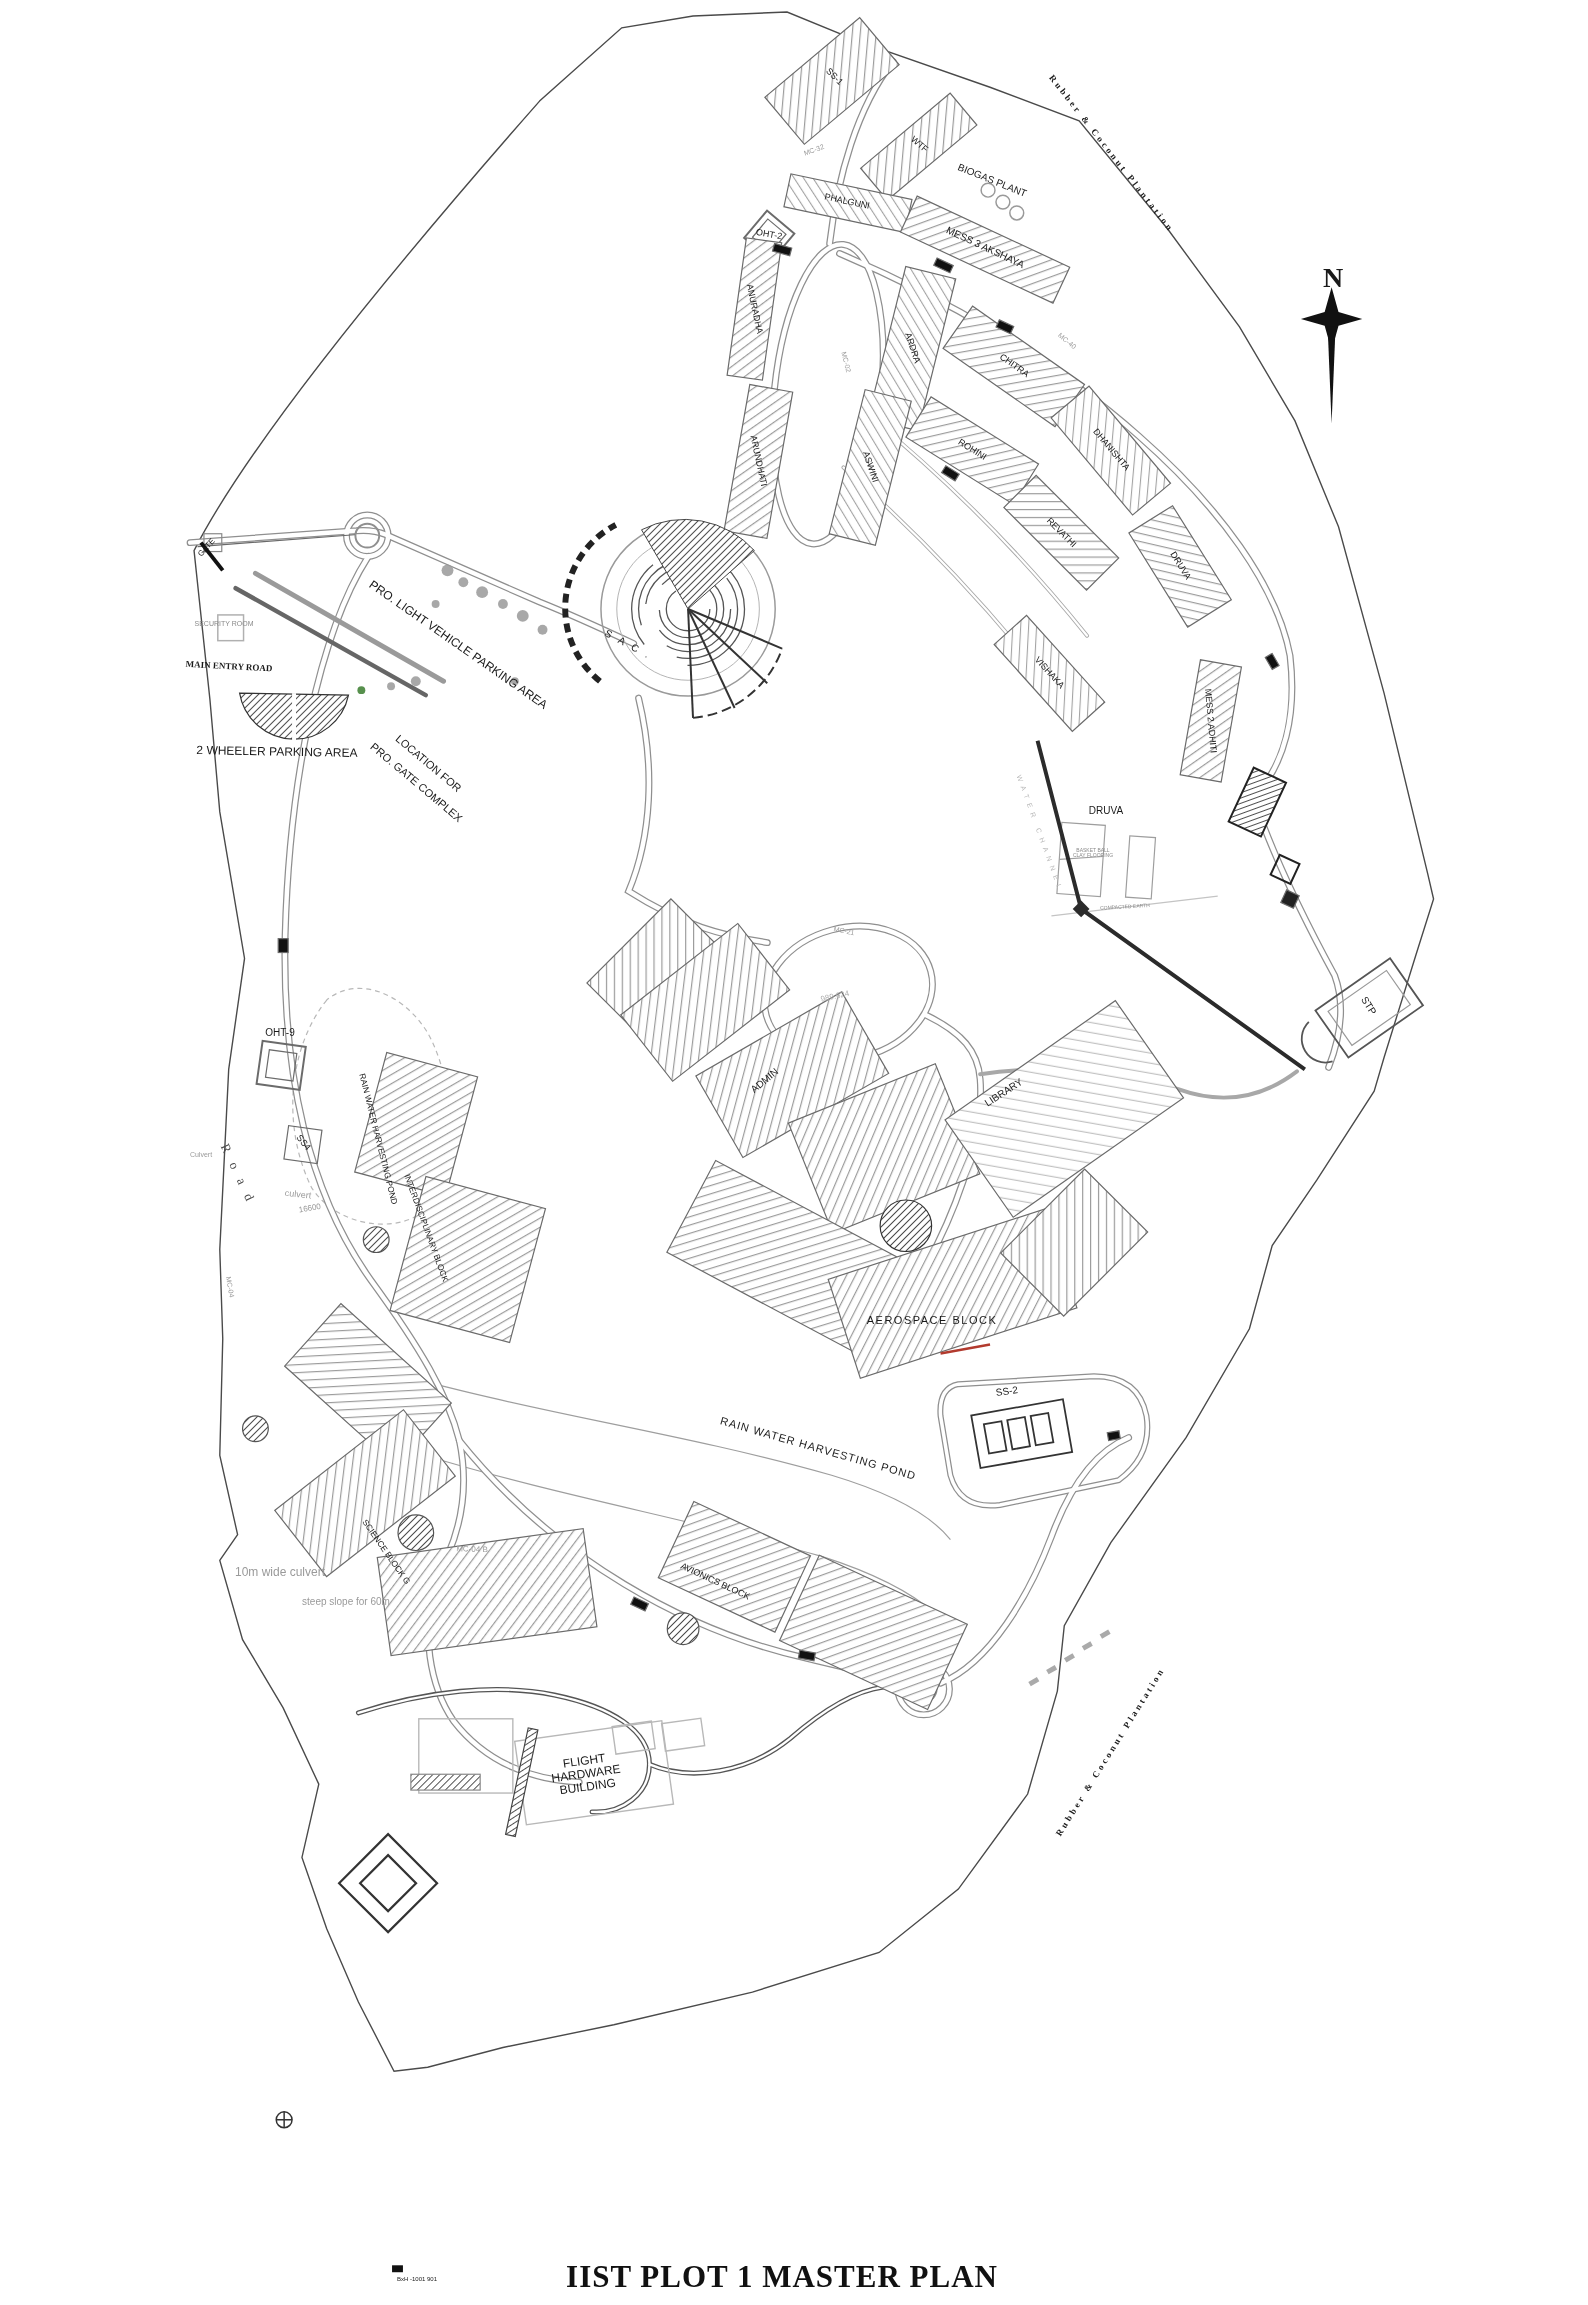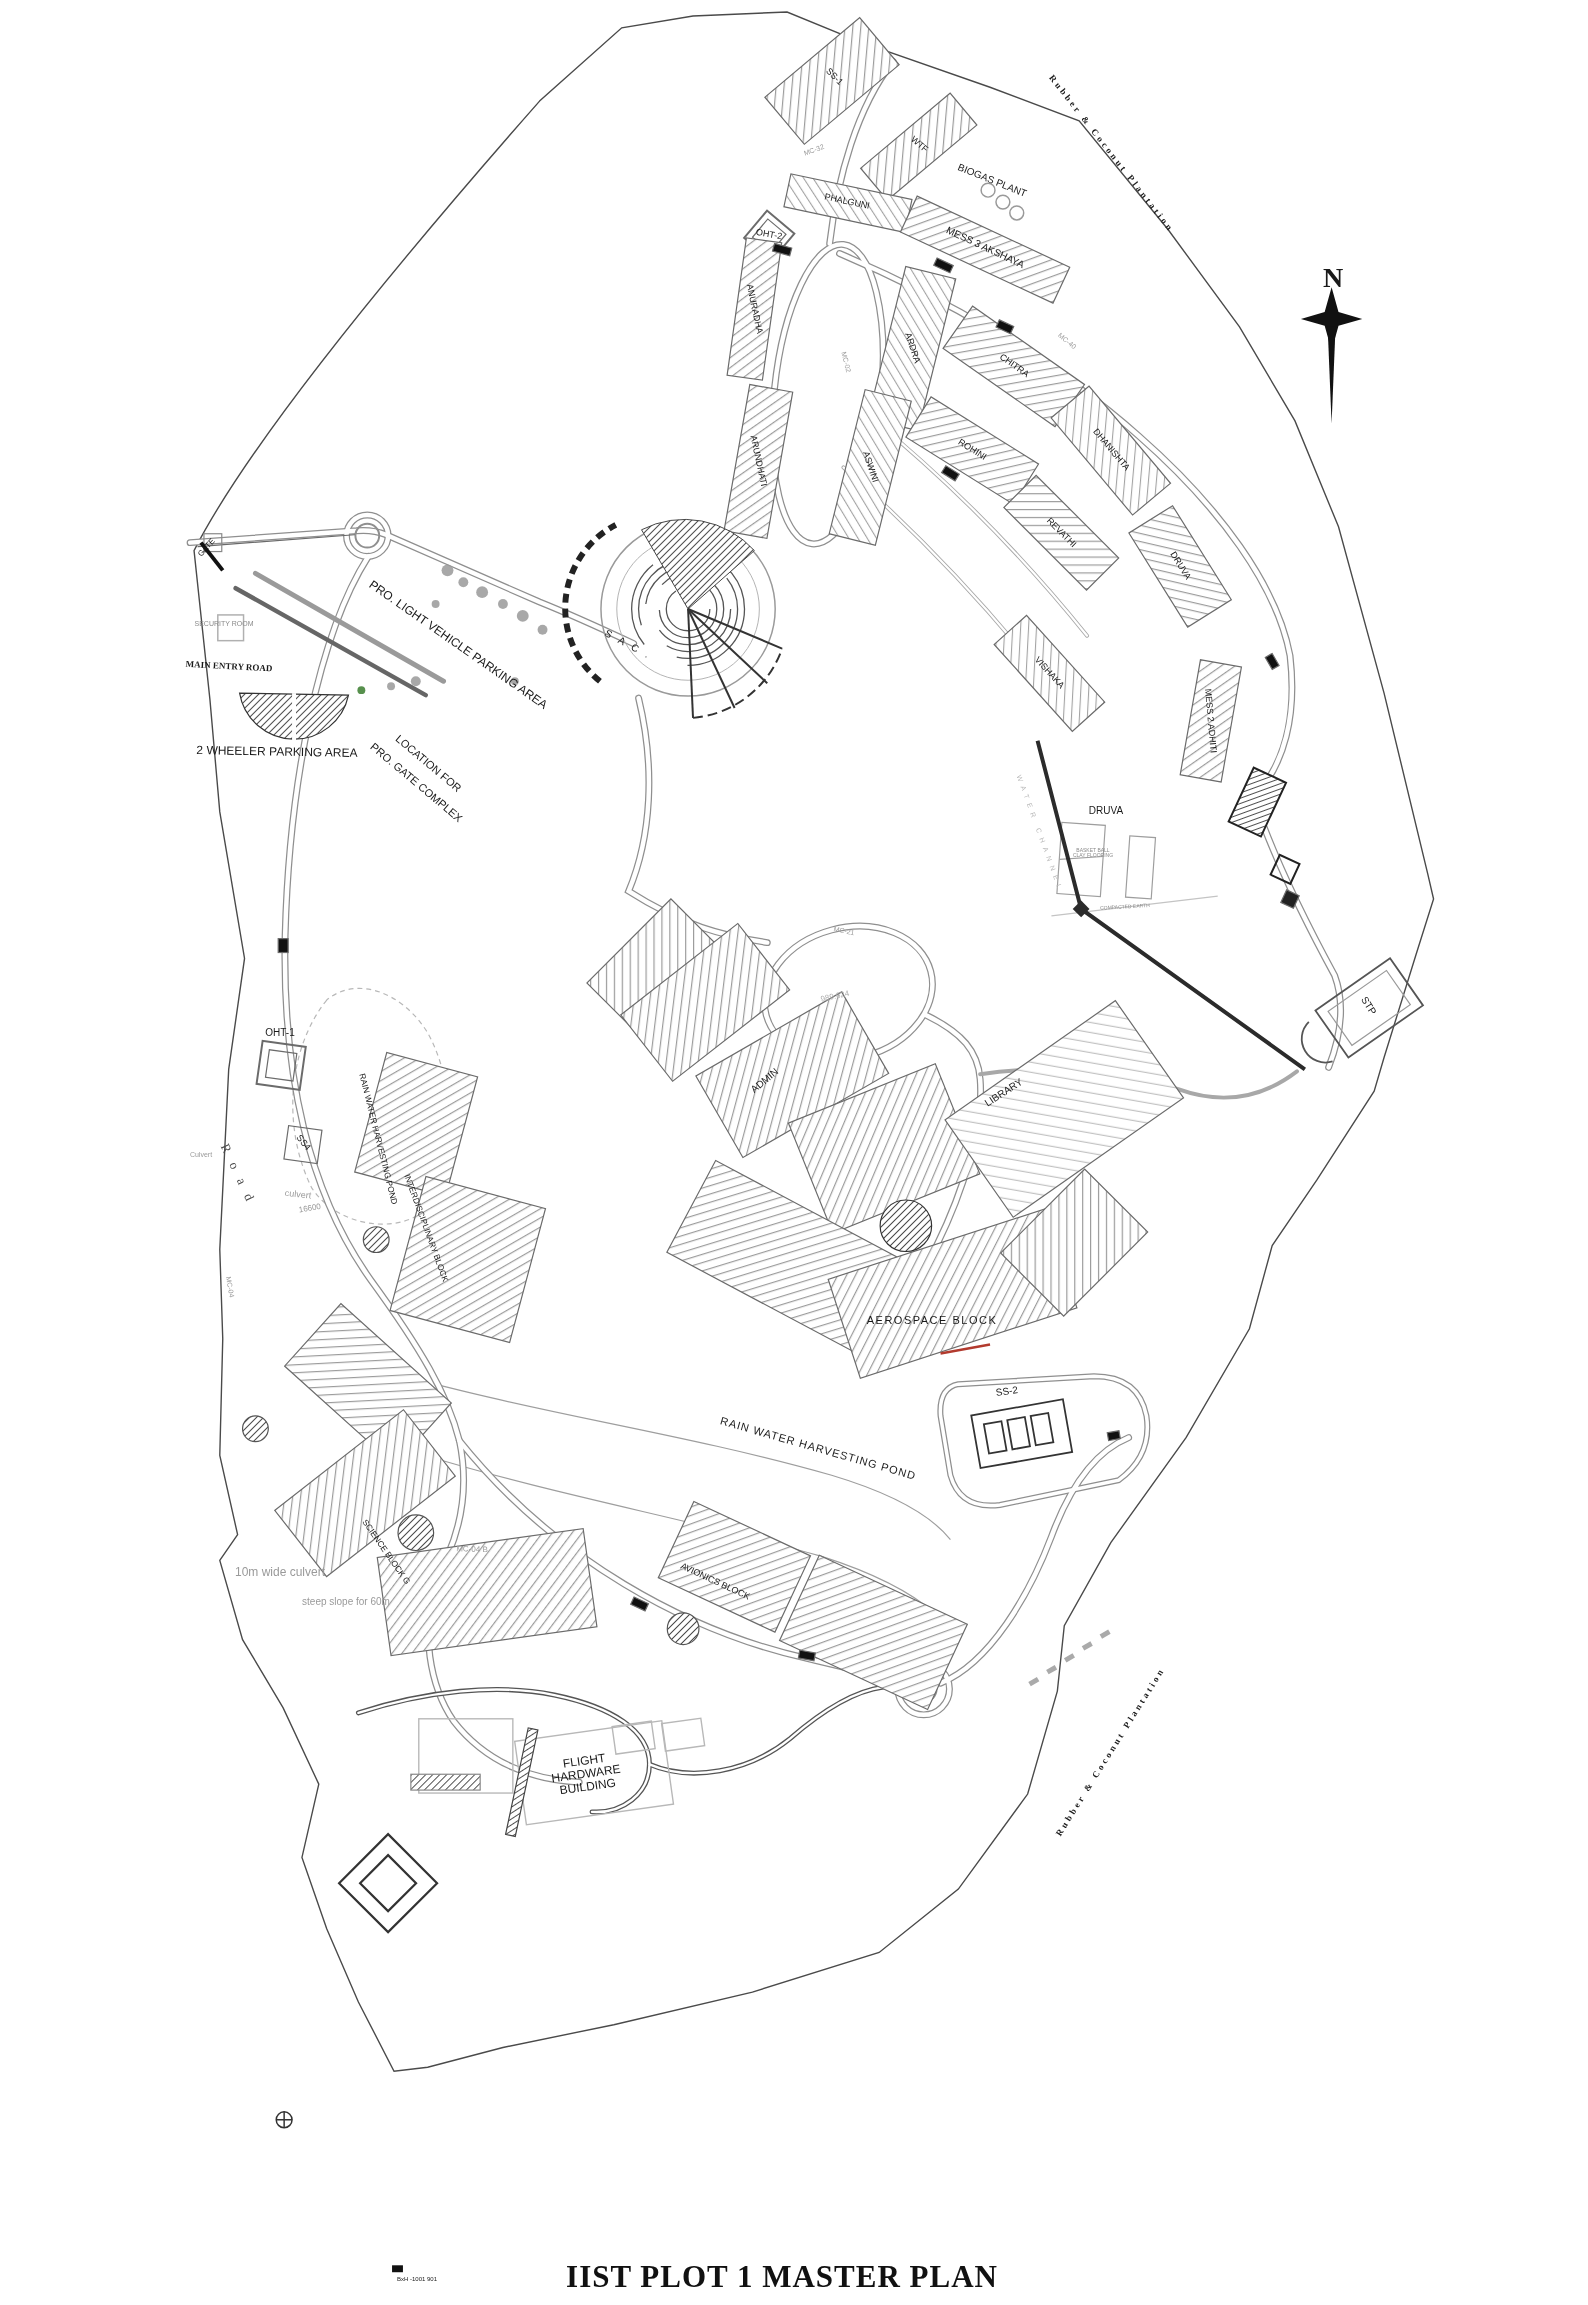--- a/index.html
+++ b/index.html
@@ -318,21 +318,21 @@
       <div class="lbl" style="left: 1125px; top: 907px; font-size: 5px; color: rgb(138, 138, 138); transform: translate(-50%, -50%) rotate(-3deg);">COMPACTED EARTH</div>
       <div class="lbl" style="left: 1040px; top: 834px; font-size: 7px; color: rgb(184, 184, 184); transform: translate(-50%, -50%) rotate(70deg); letter-spacing: 5px;">WATER CHANNEL</div>
       <div class="lbl" style="left: 207px; top: 548px; font-size: 8px; color: rgb(26, 26, 26); transform: translate(-50%, -50%) rotate(-48deg);">GATE</div>
       <div class="lbl" style="left: 224px; top: 624px; font-size: 7px; color: rgb(138, 138, 138); transform: translate(-50%, -50%) rotate(0deg);">SECURITY ROOM</div>
       <div class="lbl" style="left: 229px; top: 667px; font-size: 9px; color: rgb(26, 26, 26); transform: translate(-50%, -50%) rotate(3deg); font-family: &quot;Liberation Serif&quot;, serif; font-weight: bold;">MAIN ENTRY ROAD</div>
       <div class="lbl" style="left: 458px; top: 645px; font-size: 12px; color: rgb(26, 26, 26); transform: translate(-50%, -50%) rotate(35deg);">PRO. LIGHT VEHICLE PARKING AREA</div>
       <div class="lbl" style="left: 277px; top: 752px; font-size: 12px; color: rgb(26, 26, 26); transform: translate(-50%, -50%) rotate(1deg);">2 WHEELER PARKING AREA</div>
       <div class="lbl" style="left: 428px; top: 764px; font-size: 11px; color: rgb(26, 26, 26); transform: translate(-50%, -50%) rotate(40deg);">LOCATION FOR</div>
       <div class="lbl" style="left: 416px; top: 783px; font-size: 11px; color: rgb(26, 26, 26); transform: translate(-50%, -50%) rotate(40deg);">PRO. GATE COMPLEX</div>
       <div class="lbl" style="left: 628px; top: 645px; font-size: 10px; color: rgb(26, 26, 26); transform: translate(-50%, -50%) rotate(28deg); letter-spacing: 3px;">S A C .</div>
-      <div class="lbl" style="left: 280px; top: 1033px; font-size: 10px; color: rgb(26, 26, 26); transform: translate(-50%, -50%) rotate(0deg);">OHT-1</div>
+      <div class="lbl" style="left: 280px; top: 1033px; font-size: 10px; color: rgb(26, 26, 26); transform: translate(-50%, -50%) rotate(0deg);">OHT-9</div>
       <div class="lbl" style="left: 303px; top: 1143px; font-size: 9px; color: rgb(26, 26, 26); transform: translate(-50%, -50%) rotate(50deg);">SS4</div>
       <div class="lbl" style="left: 238px; top: 1174px; font-size: 13px; color: rgb(74, 74, 74); transform: translate(-50%, -50%) rotate(65deg); font-family: &quot;Liberation Serif&quot;, serif; letter-spacing: 4px;">R o a d</div>
       <div class="lbl" style="left: 201px; top: 1155px; font-size: 7px; color: rgb(154, 154, 154); transform: translate(-50%, -50%) rotate(0deg);">Culvert</div>
       <div class="lbl" style="left: 298px; top: 1195px; font-size: 9px; color: rgb(154, 154, 154); transform: translate(-50%, -50%) rotate(6deg);">culvert</div>
       <div class="lbl" style="left: 310px; top: 1209px; font-size: 8px; color: rgb(154, 154, 154); transform: translate(-50%, -50%) rotate(-10deg);">16600</div>
       <div class="lbl" style="left: 230px; top: 1287px; font-size: 7px; color: rgb(154, 154, 154); transform: translate(-50%, -50%) rotate(80deg);">MC-04</div>
       <div class="lbl" style="left: 378px; top: 1139px; font-size: 8.4px; color: rgb(26, 26, 26); transform: translate(-50%, -50%) rotate(76deg);">RAIN WATER HARVESTING POND</div>
       <div class="lbl" style="left: 426px; top: 1228px; font-size: 8.4px; color: rgb(26, 26, 26); transform: translate(-50%, -50%) rotate(70deg);">INTERDISCIPLINARY BLOCK</div>
       <div class="lbl" style="left: 844px; top: 931px; font-size: 7px; color: rgb(154, 154, 154); transform: translate(-50%, -50%) rotate(12deg);">MC-21</div>
       <div class="lbl" style="left: 835px; top: 997px; font-size: 8px; color: rgb(176, 176, 176); transform: translate(-50%, -50%) rotate(-12deg);">989.624</div>

